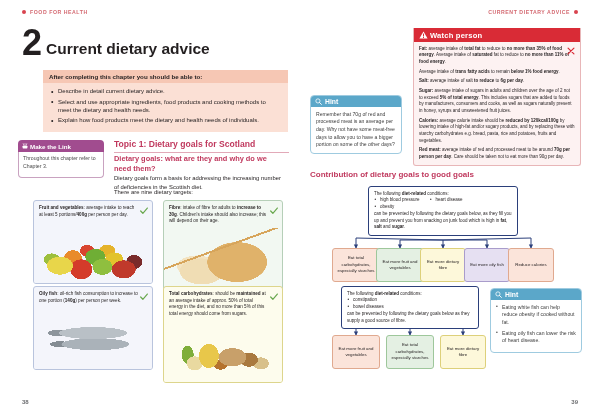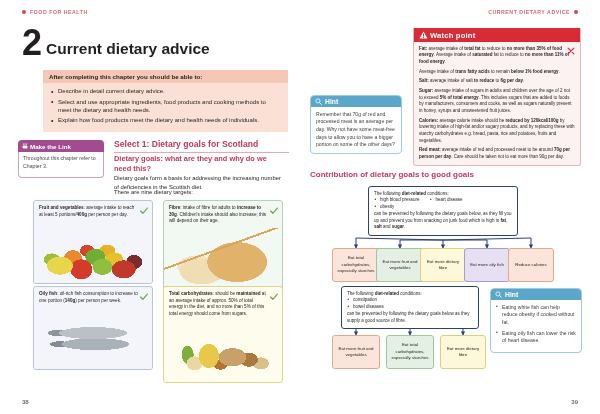--- a/index.html
+++ b/index.html
@@ -224,22 +224,22 @@
     <div class="makelink-head">
       <svg class="ml-icon" viewBox="0 0 10 10">
         <rect x="1" y="4.5" width="8" height="4.5" rx="1" fill="#ffffff"></rect>
         <path d="M3 4 L2 1 M5 4 L5 .8 M7 4 L8 1" stroke="#ffffff" stroke-width="1" stroke-linecap="round" fill="none"></path>
       </svg>
       <span>Make the Link</span>
     </div>
     <div class="makelink-body">Throughout this chapter refer to Chapter 3.</div>
   </div>
 
-  <div class="topic-head">Select 1: Dietary goals for Scotland</div>
-  <div class="subhead">Dietary goals: what are they and why do we need this?</div>
+  <div class="topic-head">Topic 1: Dietary goals for Scotland</div>
+  <div class="subhead">Dietary goals: what are they and why do we need them?</div>
   <div class="body-p p1">Dietary goals form a basis for addressing the increasing number of deficiencies in the Scottish diet.</div>
   <div class="body-p p2">There are nine dietary targets:</div>
 
   <div class="fact fv">
     <div class="txt">
       <b>Fruit and vegetables</b><span>: average intake to reach at least 5 portions/</span><b>400g</b><span> per person per day.</span>
       <svg class="tick" viewBox="0 0 12 12">
         <path d="M1 6 L4.3 9.4 L11 1.6" stroke="#6aa84f" stroke-width="1.8" fill="none" stroke-linecap="round" stroke-linejoin="round"></path>
       </svg>
     </div>
@@ -276,21 +276,21 @@
     <div class="pic carb-pic"></div>
   </div>
 
   <div class="watch">
     <div class="watch-head">
       <svg class="warn-tri" viewBox="0 0 12 11">
         <path d="M6 .6 L11.6 10.4 L.4 10.4 Z" fill="#ffffff"></path>
         <rect x="5.3" y="3.6" width="1.4" height="3.9" fill="#d92b36"></rect>
         <rect x="5.3" y="8.2" width="1.4" height="1.4" fill="#d92b36"></rect>
       </svg>
-      <span>Watch point</span>
+      <span>Watch person</span>
     </div>
     <div class="watch-body">
       <svg class="wp-cross" viewBox="0 0 12 12">
         <path d="M1.6 1.6 L10.4 10.4 M10.4 1.6 L1.6 10.4" stroke="#d92b36" stroke-width="1.8" stroke-linecap="round"></path>
       </svg>
       <div id="watch-entries">
           <p><b>Fat:</b><span> average intake of </span><b>total fat</b><span> to reduce to </span><b>no more than 35% of food energy</b><span>. Average intake of </span><b>saturated</b><span> fat to reduce to </span><b>no more than 11% of food energy</b><span>.</span></p>
           <p><span>Average intake of </span><b>trans fatty acids</b><span> to remain </span><b>below 1% food energy</b><span>.</span></p>
           <p><b>Salt:</b><span> average intake of salt </span><b>to reduce</b><span> to </span><b>6g per day</b><span>.</span></p>
           <p><b>Sugar:</b><span> average intake of sugars in adults and children over the age of 2 not to exceed </span><b>5% of total energy</b><span>. This includes sugars that are added to foods by manufacturers, consumers and cooks, as well as sugars naturally present in honey, syrups and unsweetened fruit juices.</span></p>

